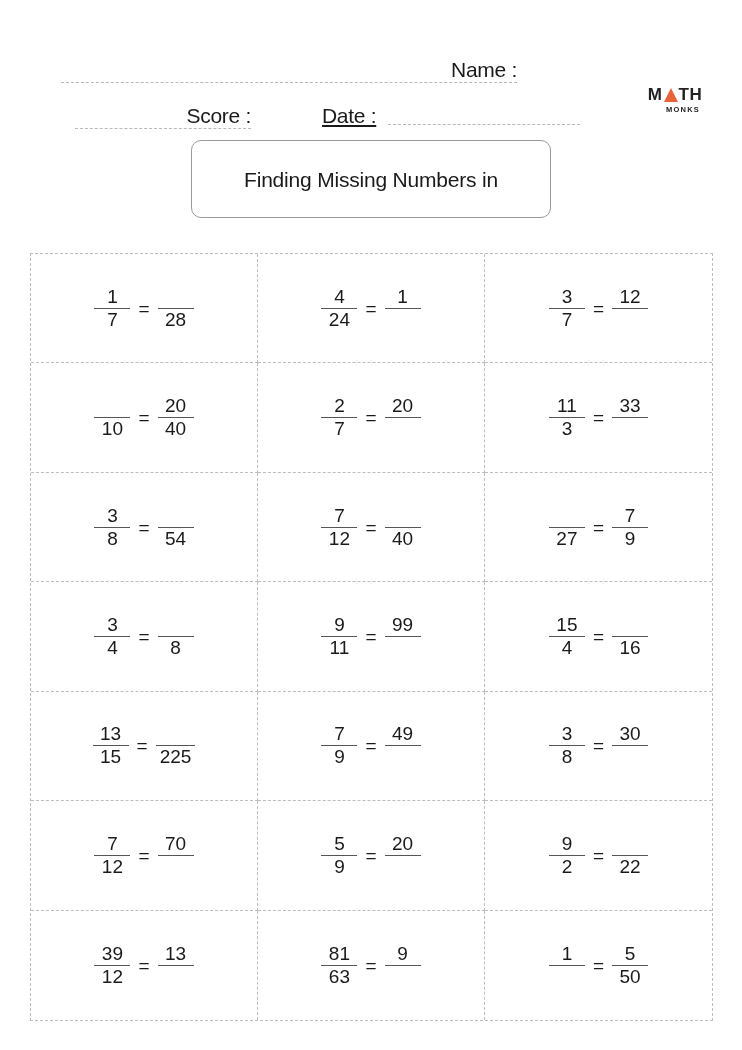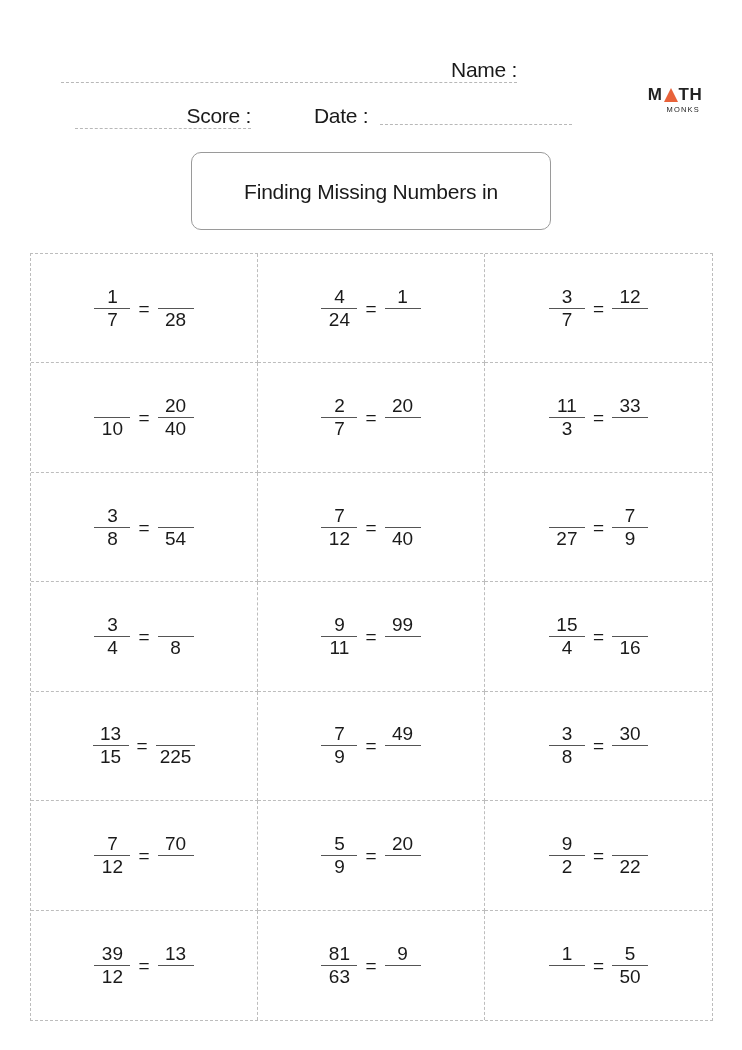--- a/index.html
+++ b/index.html
@@ -6,23 +6,23 @@
   html, body { width: 742px; height: 1050px; background: #ffffff; overflow: hidden; }
   body { position: relative; font-family: "Liberation Sans", "DejaVu Sans", sans-serif; color: #1a1a1a; }
 
   .field-row { position: absolute; display: flex; align-items: flex-end; font-size: 21px; letter-spacing: -0.3px; }
   .field-label { white-space: nowrap; }
   .field-line { border-bottom: 1.5px dashed #b8b8b8; height: 1px; margin-left: 12px; margin-bottom: 3px; }
 
   .logo { position: absolute; left: 647px; top: 86px; width: 56px; text-align: center; }
   .logo-top { display: flex; align-items: flex-end; justify-content: center; font-size: 17px; font-weight: 600; line-height: 17px; letter-spacing: 0.5px; color: #222; }
   .logo-tri { width: 0; height: 0; border-left: 7px solid transparent; border-right: 7px solid transparent; border-bottom: 14px solid #e8623a; margin: 0 1px 1px 1px; }
-  .logo-bottom { font-size: 7.5px; letter-spacing: 1.2px; color: #222; text-align: right; padding-right: 3px; margin-top: 2px; }
-
-  .title-box { position: absolute; left: 191px; top: 152px; width: 360px; height: 78px; border: 1px solid #9a9a9a; border-radius: 10px; display: flex; flex-direction: column; align-items: center; justify-content: center; font-size: 21px; line-height: 35px; letter-spacing: -0.2px; color: #1a1a1a; }
+  .logo-bottom { font-size: 7.5px; letter-spacing: 1.2px; color: #222; text-align: right; padding-right: 3px; margin-top: 2px; font-weight: bold; }
+
+  .title-box { position: absolute; left: 191px; top: 140px; width: 360px; height: 78px; border: 1px solid #9a9a9a; border-radius: 10px; display: flex; flex-direction: column; align-items: center; justify-content: center; font-size: 21px; line-height: 35px; letter-spacing: -0.2px; color: #1a1a1a; }
 
   .grid { position: absolute; left: 30px; top: 253px; width: 683px; height: 768px; border: 1px dashed #bdbdbd; display: grid; grid-template-columns: repeat(3, 1fr); grid-template-rows: repeat(7, 1fr); }
   .cell { border-right: 1px dashed #bdbdbd; border-bottom: 1px dashed #bdbdbd; display: flex; align-items: center; justify-content: center; }
   .cell.last-col { border-right: none; }
   .cell.last-row { border-bottom: none; }
 
   .equation { display: flex; align-items: center; font-size: 19px; color: #1a1a1a; }
   .frac { display: inline-flex; flex-direction: column; align-items: center; min-width: 36px; }
   .frac .num, .frac .den { height: 22px; line-height: 22px; text-align: center; padding: 0 4px; }
   .frac .bar { width: 100%; border-top: 1.3px solid #555; }
@@ -32,21 +32,21 @@
 <body>
 
 <div class="field-row" style="left:49px; top:58px;flex-direction:column;">
   <span class="field-label">Name :</span>
   <span class="field-line" style="width:456px;"></span>
 </div>
 <div class="field-row" style="left:63px; top:104px;flex-direction:column;">
   <span class="field-label">Score :</span>
   <span class="field-line" style="width:176px;"></span>
 </div>
-<div class="field-row" style="left:314px; top:104px;">
+<div class="field-row" style="left:322px; top:104px;text-decoration:underline;">
   <span class="field-label">Date :</span>
   <span class="field-line" style="width:192px;"></span>
 </div>
 
 <div class="logo">
   <div class="logo-top">
     <span>M</span>
     <span class="logo-tri"></span>
     <span>TH</span>
   </div>

